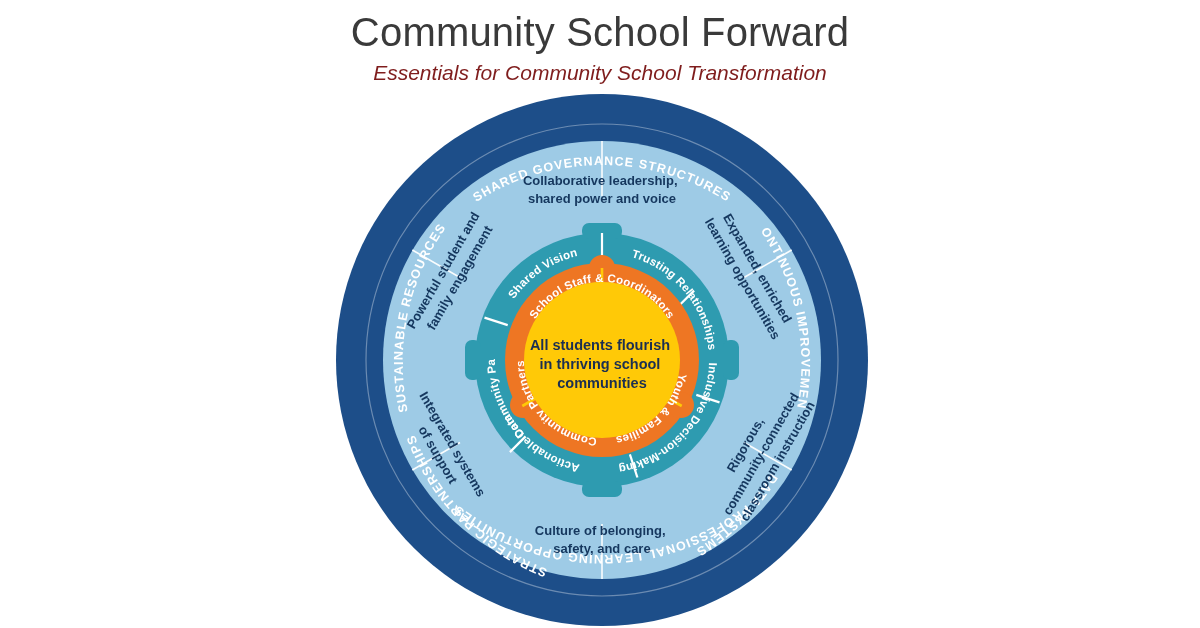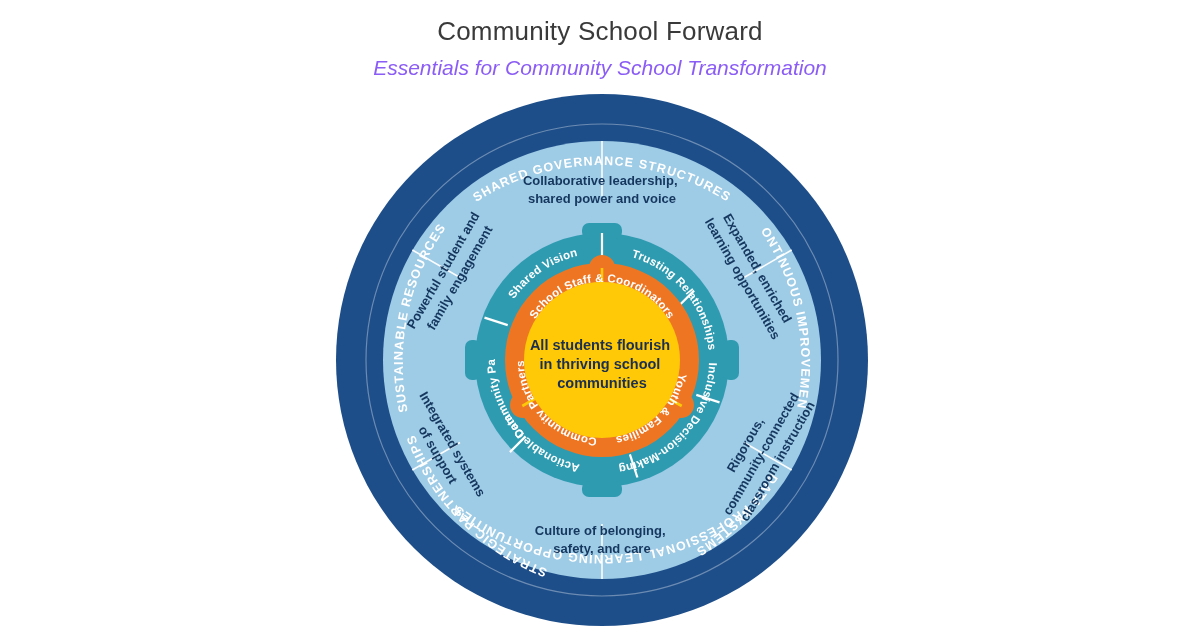--- a/index.html
+++ b/index.html
@@ -21,32 +21,32 @@
     height: 628px;
   }
   .title-block {
     position: absolute;
     top: 8px;
     left: 0;
     width: 1200px;
     text-align: center;
   }
   .main-title {
-    font-size: 26px;
+    font-size: 40px;
     font-weight: 400;
     color: #3a3a3a;
     letter-spacing: 0.2px;
-    margin: 8px;
+    margin: 0;
     line-height: 1.2;
   }
   .subtitle {
     font-size: 21px;
     font-style: italic;
     font-weight: 400;
-    color: #8b5cf6;
+    color: #7f1d1d;
     margin: 4px 0 0 0;
     line-height: 1.2;
   }
   #diagram {
     position: absolute;
     top: 92px;
     left: 334px;
     width: 536px;
     height: 536px;
   }

